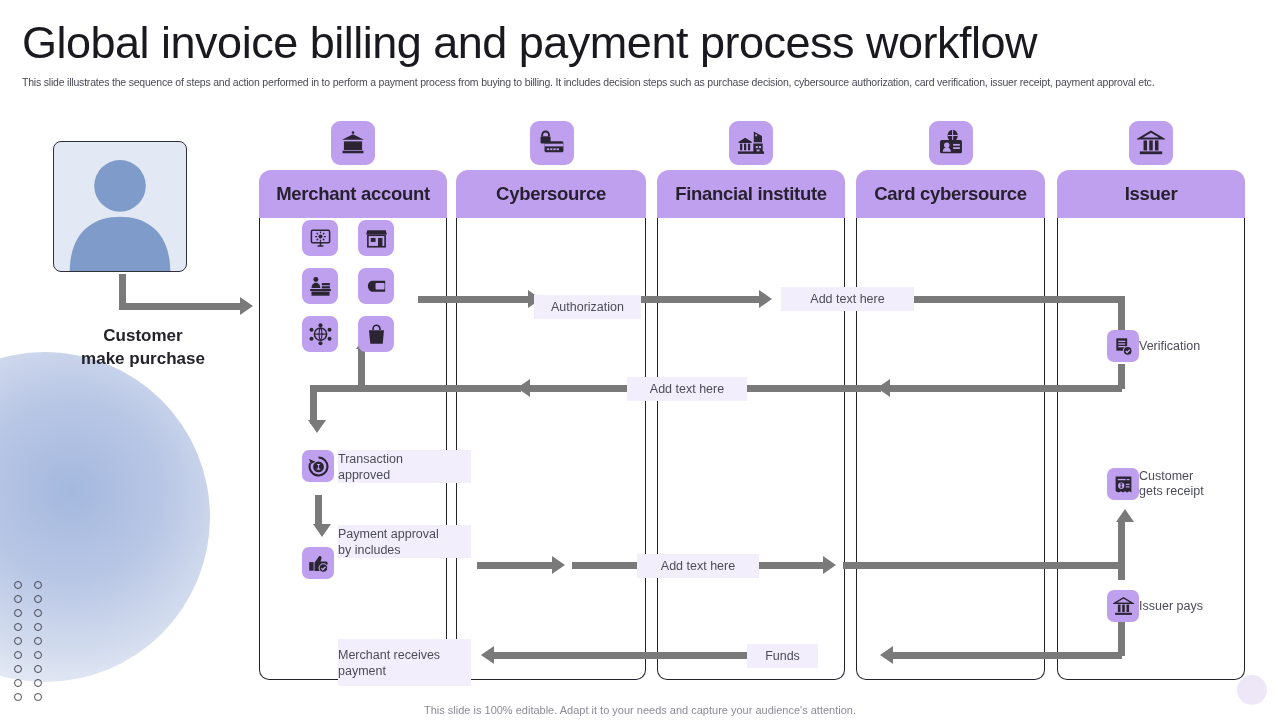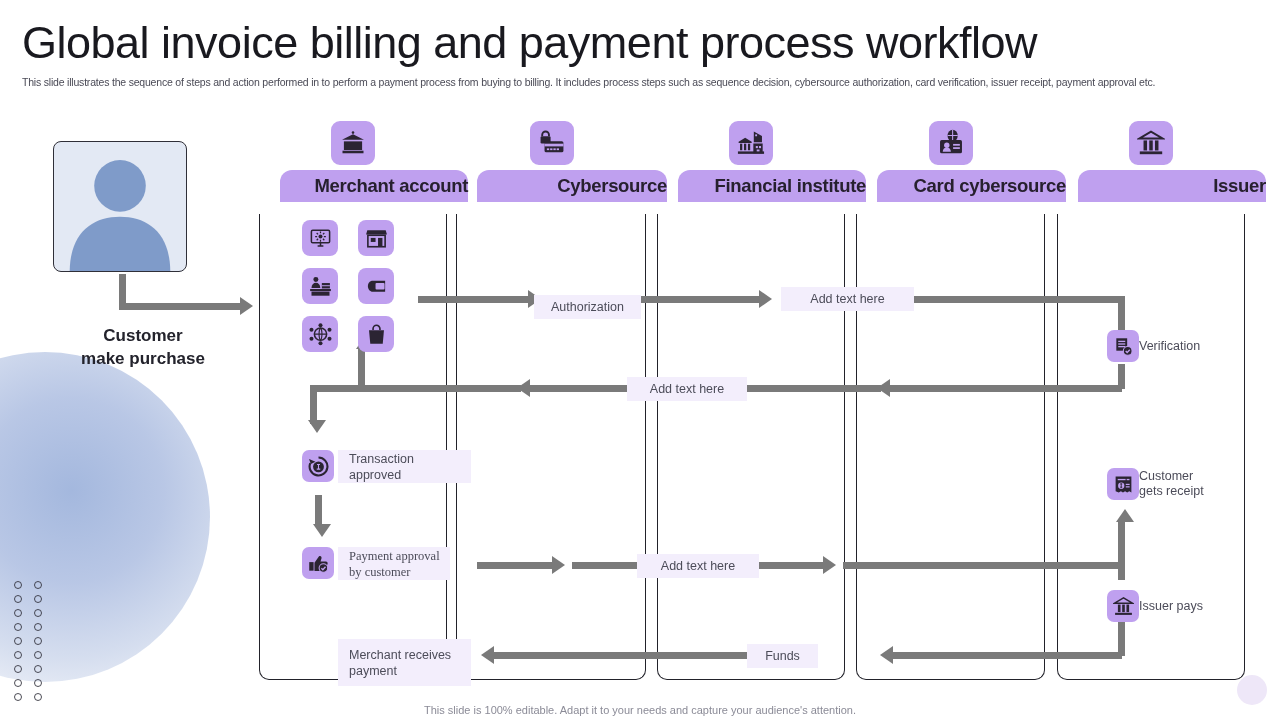--- a/index.html
+++ b/index.html
@@ -36,22 +36,22 @@
   }
   #footer{
     position:absolute;left:0;top:704px;width:1280px;text-align:center;
     font-size:11px;color:#8b8b97;
   }
 
   
   #board{position:absolute;left:0;top:0;width:1280px;height:720px;}
   .lane{position:absolute;top:214px;height:466px;border:1px solid #22222a;
         border-top:none;border-radius:0 0 10px 10px;background:transparent;box-sizing:border-box;}
-  .lane-head{position:absolute;top:170px;height:32px;border-radius:12px 12px 0 0;
-        background:#bfa0ef;box-sizing:border-box;display:flex;align-items:center;justify-content:flex-end;margin-left:21px;}
+  .lane-head{position:absolute;top:170px;height:48px;border-radius:12px 12px 0 0;
+        background:#bfa0ef;box-sizing:border-box;display:flex;align-items:center;justify-content:center;}
   .lane-head span{font-size:18.5px;font-weight:700;color:#27202f;letter-spacing:-.3px;white-space:nowrap;}
   .lane-badge{position:absolute;top:118px;width:50px;height:50px;border-radius:12px;
         background:#bfa0ef;border:3px solid #ffffff;box-sizing:border-box;
         display:flex;align-items:center;justify-content:center;z-index:4;}
   .lane-badge svg{width:28px;height:28px;display:block;}
 
   
   #cust-card{position:absolute;left:53px;top:141px;width:134px;height:131px;border-radius:8px;
         background:#e3e9f4;border:1px solid #2f2f38;box-sizing:border-box;overflow:hidden;}
   #cust-card svg{width:100%;height:100%;display:block;}
@@ -63,21 +63,21 @@
   .vline{position:absolute;width:7px;background:#7a7a7a;}
   .arrow{position:absolute;width:0;height:0;}
   .arrow.right{border-top:9px solid transparent;border-bottom:9px solid transparent;border-left:13px solid #7a7a7a;}
   .arrow.left{border-top:9px solid transparent;border-bottom:9px solid transparent;border-right:13px solid #7a7a7a;}
   .arrow.up{border-left:9px solid transparent;border-right:9px solid transparent;border-bottom:13px solid #7a7a7a;}
   .arrow.down{border-left:9px solid transparent;border-right:9px solid transparent;border-top:13px solid #7a7a7a;}
 
   .tag{position:absolute;background:#f3eefc;display:flex;align-items:center;
        font-size:12.5px;color:#4c4c59;box-sizing:border-box;z-index:3;}
   .tag.center{justify-content:center;}
-  .tag.pad{padding-left:11px;align-items:center;}
+  .tag.pad{align-items:center;}
   .tag .tl{line-height:16px;}
 
   .ibox{position:absolute;width:32px;height:32px;border-radius:7px;background:#bfa0ef;
         display:flex;align-items:center;justify-content:center;z-index:4;}
   .ibox svg{width:21px;height:21px;display:block;}
 
   .sideitem{position:absolute;display:flex;align-items:center;z-index:4;}
   .sideitem .lbl{font-size:12.5px;color:#4c4c59;line-height:15px;}
 
   
@@ -108,21 +108,21 @@
     <i></i>
     <i></i>
     <i></i>
     <i></i>
     <i></i>
     <i></i>
 </div>
 <div id="corner-circle"></div>
 
 <div id="title">Global invoice billing and payment process workflow</div>
-<div id="subtitle">This slide illustrates the sequence of steps and action performed in to perform a payment process from buying to billing. It includes process steps such as sequence decision, cybersource authorization, card verification, issuer receipt, payment approval etc.</div>
+<div id="subtitle">This slide illustrates the sequence of steps and action performed in to perform a payment process from buying to billing. It includes decision steps such as purchase decision, cybersource authorization, card verification, issuer receipt, payment approval etc.</div>
 <div id="footer">This slide is 100% editable. Adapt it to your needs and capture your audience's attention.</div>
 
 <div id="board">
 
   <div id="cust-card">
     <span>
       <svg viewBox="0 0 100 100" preserveAspectRatio="xMidYMid meet">
         <circle cx="50" cy="34" r="20" fill="#7f9bc9"></circle>
         <path d="M11 101 C11 71 28 58 50 58 C72 58 89 71 89 101 Z" fill="#7f9bc9"></path>
       </svg>
@@ -363,24 +363,24 @@
   <div class="ibox" style="left:302px;top:547px;">
     <span>
       <svg viewBox="0 0 24 24" fill="#2b2433">
         <rect x="1.4" y="10.4" width="5" height="9.8"></rect>
         <path d="M7.4 11.2 12.4 4c1.8-1.2 3.6.2 3 2.2l-1.1 3.6h6.1c1.5 0 2.4 1.2 2 2.6L20 19.2c-.3 1-.9 1.4-2 1.4H7.4z"></path>
         <circle cx="17.6" cy="17.2" r="4.9" fill="#2b2433" stroke="#bfa0ef" stroke-width="1.2"></circle>
         <path d="m15.3 17.3 1.7 1.7 3-3.2" fill="none" stroke="#bfa0ef" stroke-width="1.6"></path>
       </svg>
     </span>
   </div>
-  <div class="tag pad" style="left:338px;top:547px;width:112px;height:33px;font-family:Liberation Serif, serif;">
+  <div class="tag pad" style="left:338px;top:525px;width:133px;height:33px;">
     <div>
       <div class="tl">Payment approval</div>
-      <div class="tl">by customer</div>
+      <div class="tl">by includes</div>
     </div>
   </div>
 
   <div class="hline" style="left:477px;top:562px;width:75px;"></div>
   <div class="arrow right" style="left:552px;top:556px;"></div>
   <div class="hline" style="left:572px;top:562px;width:90px;"></div>
   <div class="tag center" style="left:637px;top:554px;width:122px;height:24px;">
     <span class="tl">Add text here</span>
   </div>
   <div class="hline" style="left:755px;top:562px;width:68px;"></div>

